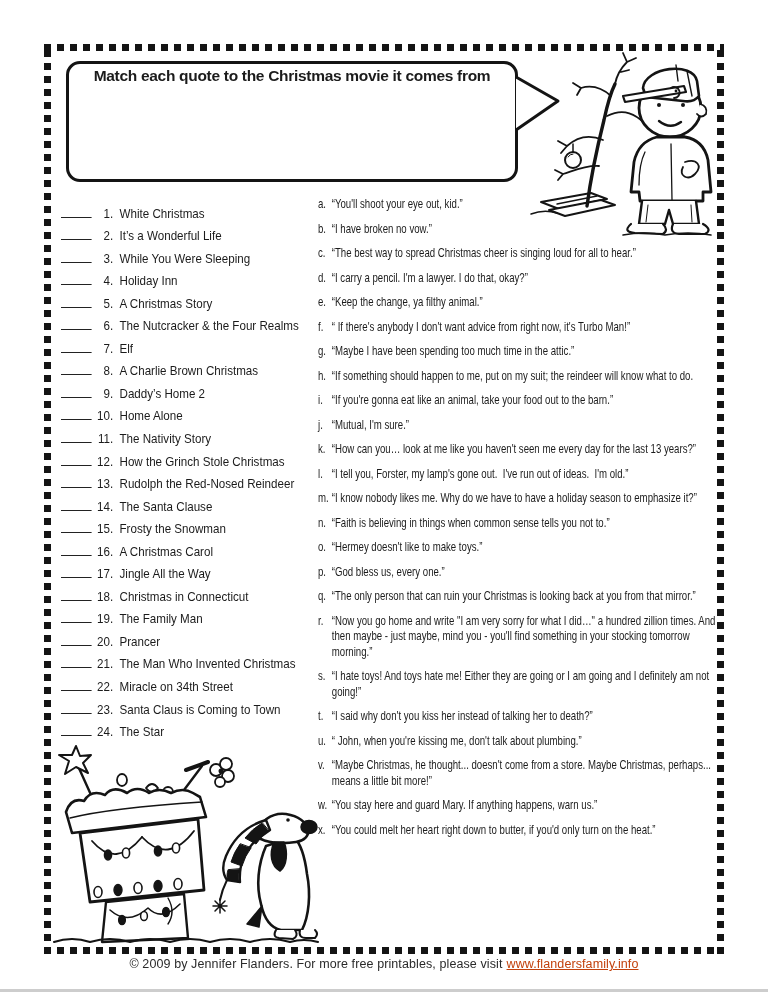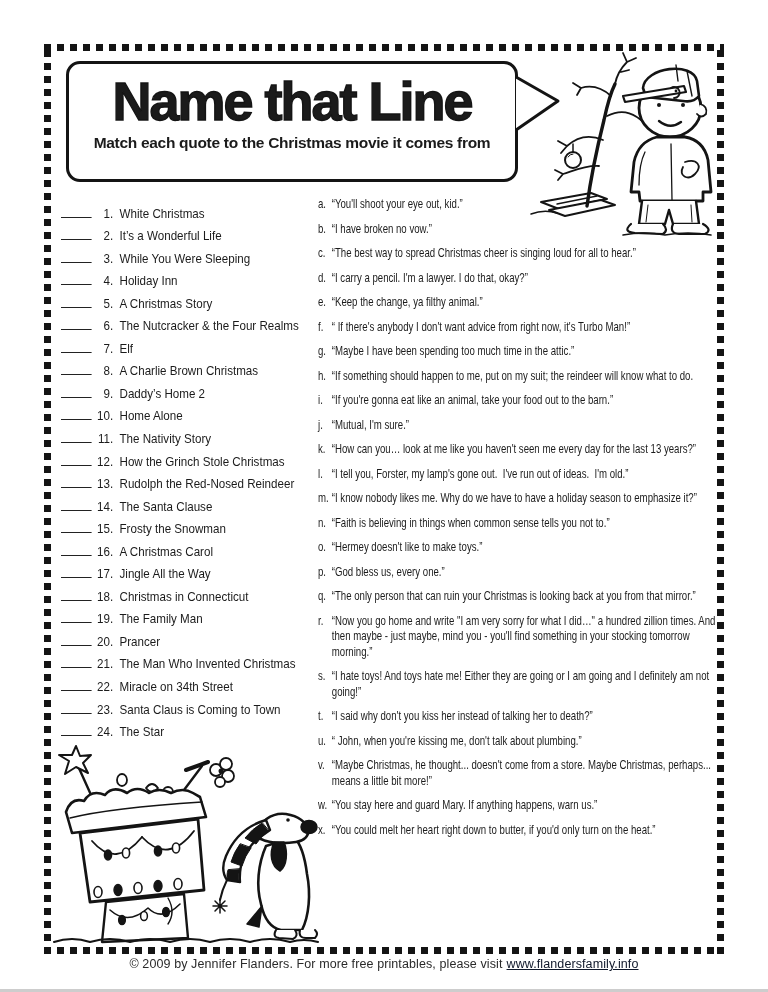--- a/index.html
+++ b/index.html
@@ -66,36 +66,35 @@
   .qrow { display:flex; margin-bottom:9px; }
   .qletter { flex:none; width:17px; }
   .qtext { flex:1; white-space:pre-wrap; }
 
   
   .footer {
     position:absolute; left:0; right:0; top:957px;
     text-align:center; font-size:12.5px; letter-spacing:0.1px; color:#2a2a2a;
   }
   .footer a, .footer .link {
-    color:#0f172a; text-decoration:underline; margin-left:4px; cursor:pointer;
+    color:#c2410c; text-decoration:underline; margin-left:4px; cursor:pointer;
   }
   .page-edge { position:absolute; left:0; right:0; bottom:0; height:3px; background:#cdcdcd; }
 </style>
 </head>
 <body>
 
 <div class="page">
 
   <div class="dot dot-top"></div>
   <div class="dot dot-bottom"></div>
   <div class="dot dot-left"></div>
   <div class="dot dot-right"></div>
 
   <div class="bubble">
-    <div class="title">Name that Line</div>
     <div class="subtitle">Match each quote to the Christmas movie it comes from</div>
   </div>
   <svg class="bubble-tail" width="48" height="64">
     <path d="M2 5 L44 29 L2 58" fill="#ffffff" stroke="#141414" stroke-width="3" stroke-linejoin="round"></path>
   </svg>
 
   <svg class="cb-art" width="198" height="192" viewBox="0 0 198 192">
     <g fill="none" stroke="#141414" stroke-linecap="round" stroke-linejoin="round">
 
       <g>

